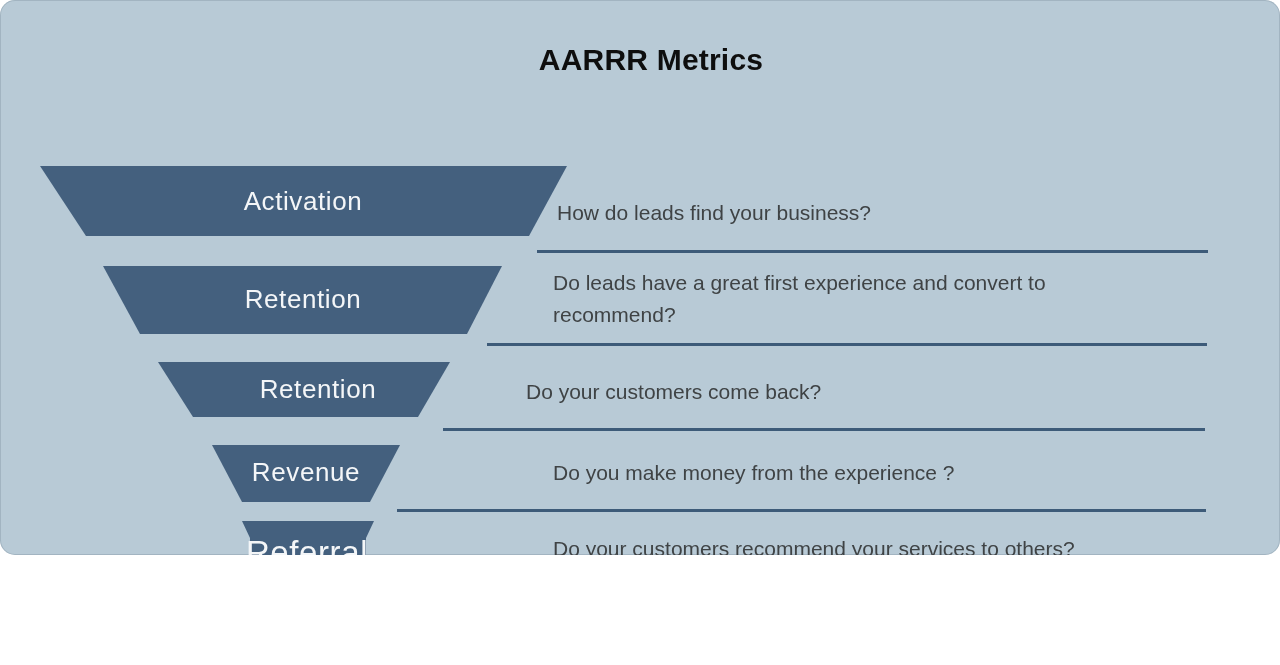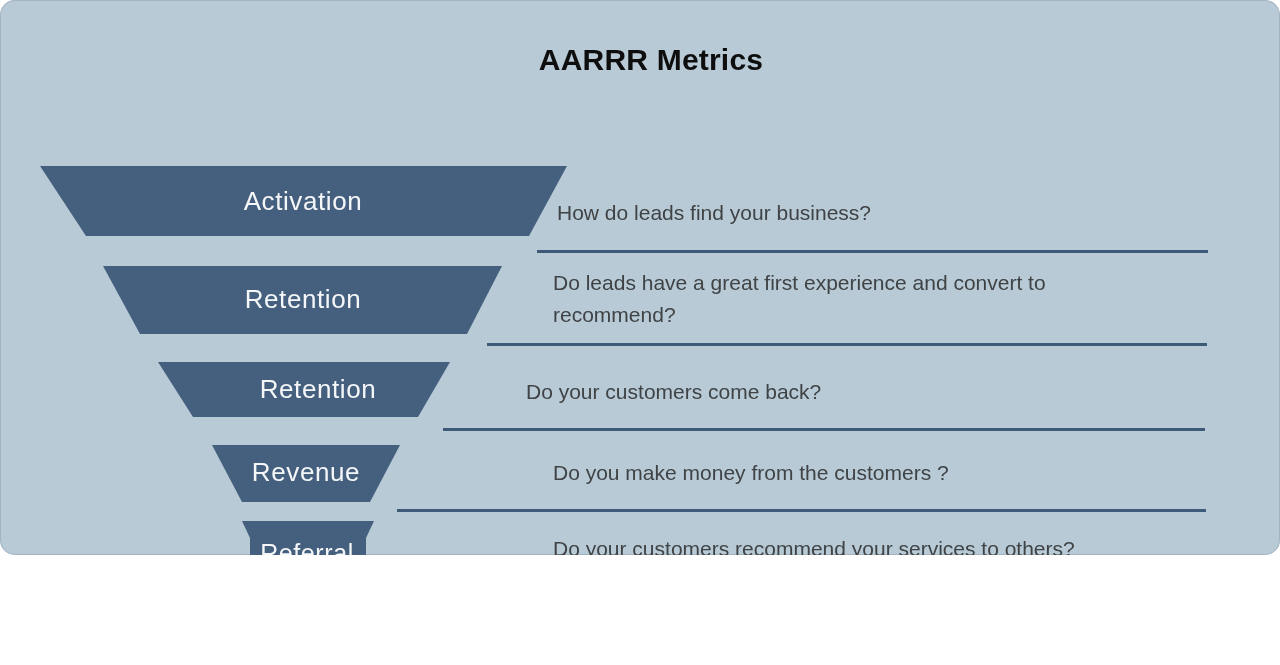--- a/index.html
+++ b/index.html
@@ -47,21 +47,21 @@
     <polygon class="seg" points="103,266 502,266 467,334 140,334"></polygon>
     <polygon class="seg" points="158,362 450,362 418,417 193,417"></polygon>
     <polygon class="seg" points="212,445 400,445 370,502 242,502"></polygon>
     <polygon class="seg" points="242,521 374,521 366,538 366,587 250,587 250,538"></polygon>
   </svg>
 
   <div class="stage-label" style="left:303px; top:201px;">Activation</div>
   <div class="stage-label" style="left:303px; top:299px;">Retention</div>
   <div class="stage-label" style="left:318px; top:389px;">Retention</div>
   <div class="stage-label" style="left:306px; top:472px;">Revenue</div>
-  <div class="stage-label" style="left:307px; top:553px; font-size:25px;">Referral</div>
+  <div class="stage-label" style="left:307px; top:553px; font-size:33px;">Referral</div>
 
   <div class="question" style="left:557px; top:200px;">
     <div>How do leads find your business?</div>
   </div>
 
   <div class="rule" style="left:537px; top:250px; width:671px;"></div>
 
   <div class="question two-line" style="left:553px; top:267px;">
     <div>Do leads have a great first experience and convert to</div>
     <div>recommend?</div>
@@ -69,21 +69,21 @@
 
   <div class="rule" style="left:487px; top:343px; width:720px;"></div>
 
   <div class="question" style="left:526px; top:379px;">
     <div>Do your customers come back?</div>
   </div>
 
   <div class="rule" style="left:443px; top:428px; width:762px;"></div>
 
   <div class="question" style="left:553px; top:460px;">
-    <div>Do you make money from the customers ?</div>
+    <div>Do you make money from the experience ?</div>
   </div>
 
   <div class="rule" style="left:397px; top:509px; width:809px;"></div>
 
   <div class="question" style="left:553px; top:536px;text-align:right;">
     <div>Do your customers recommend your services to others?</div>
   </div>
 
 </div>
 

